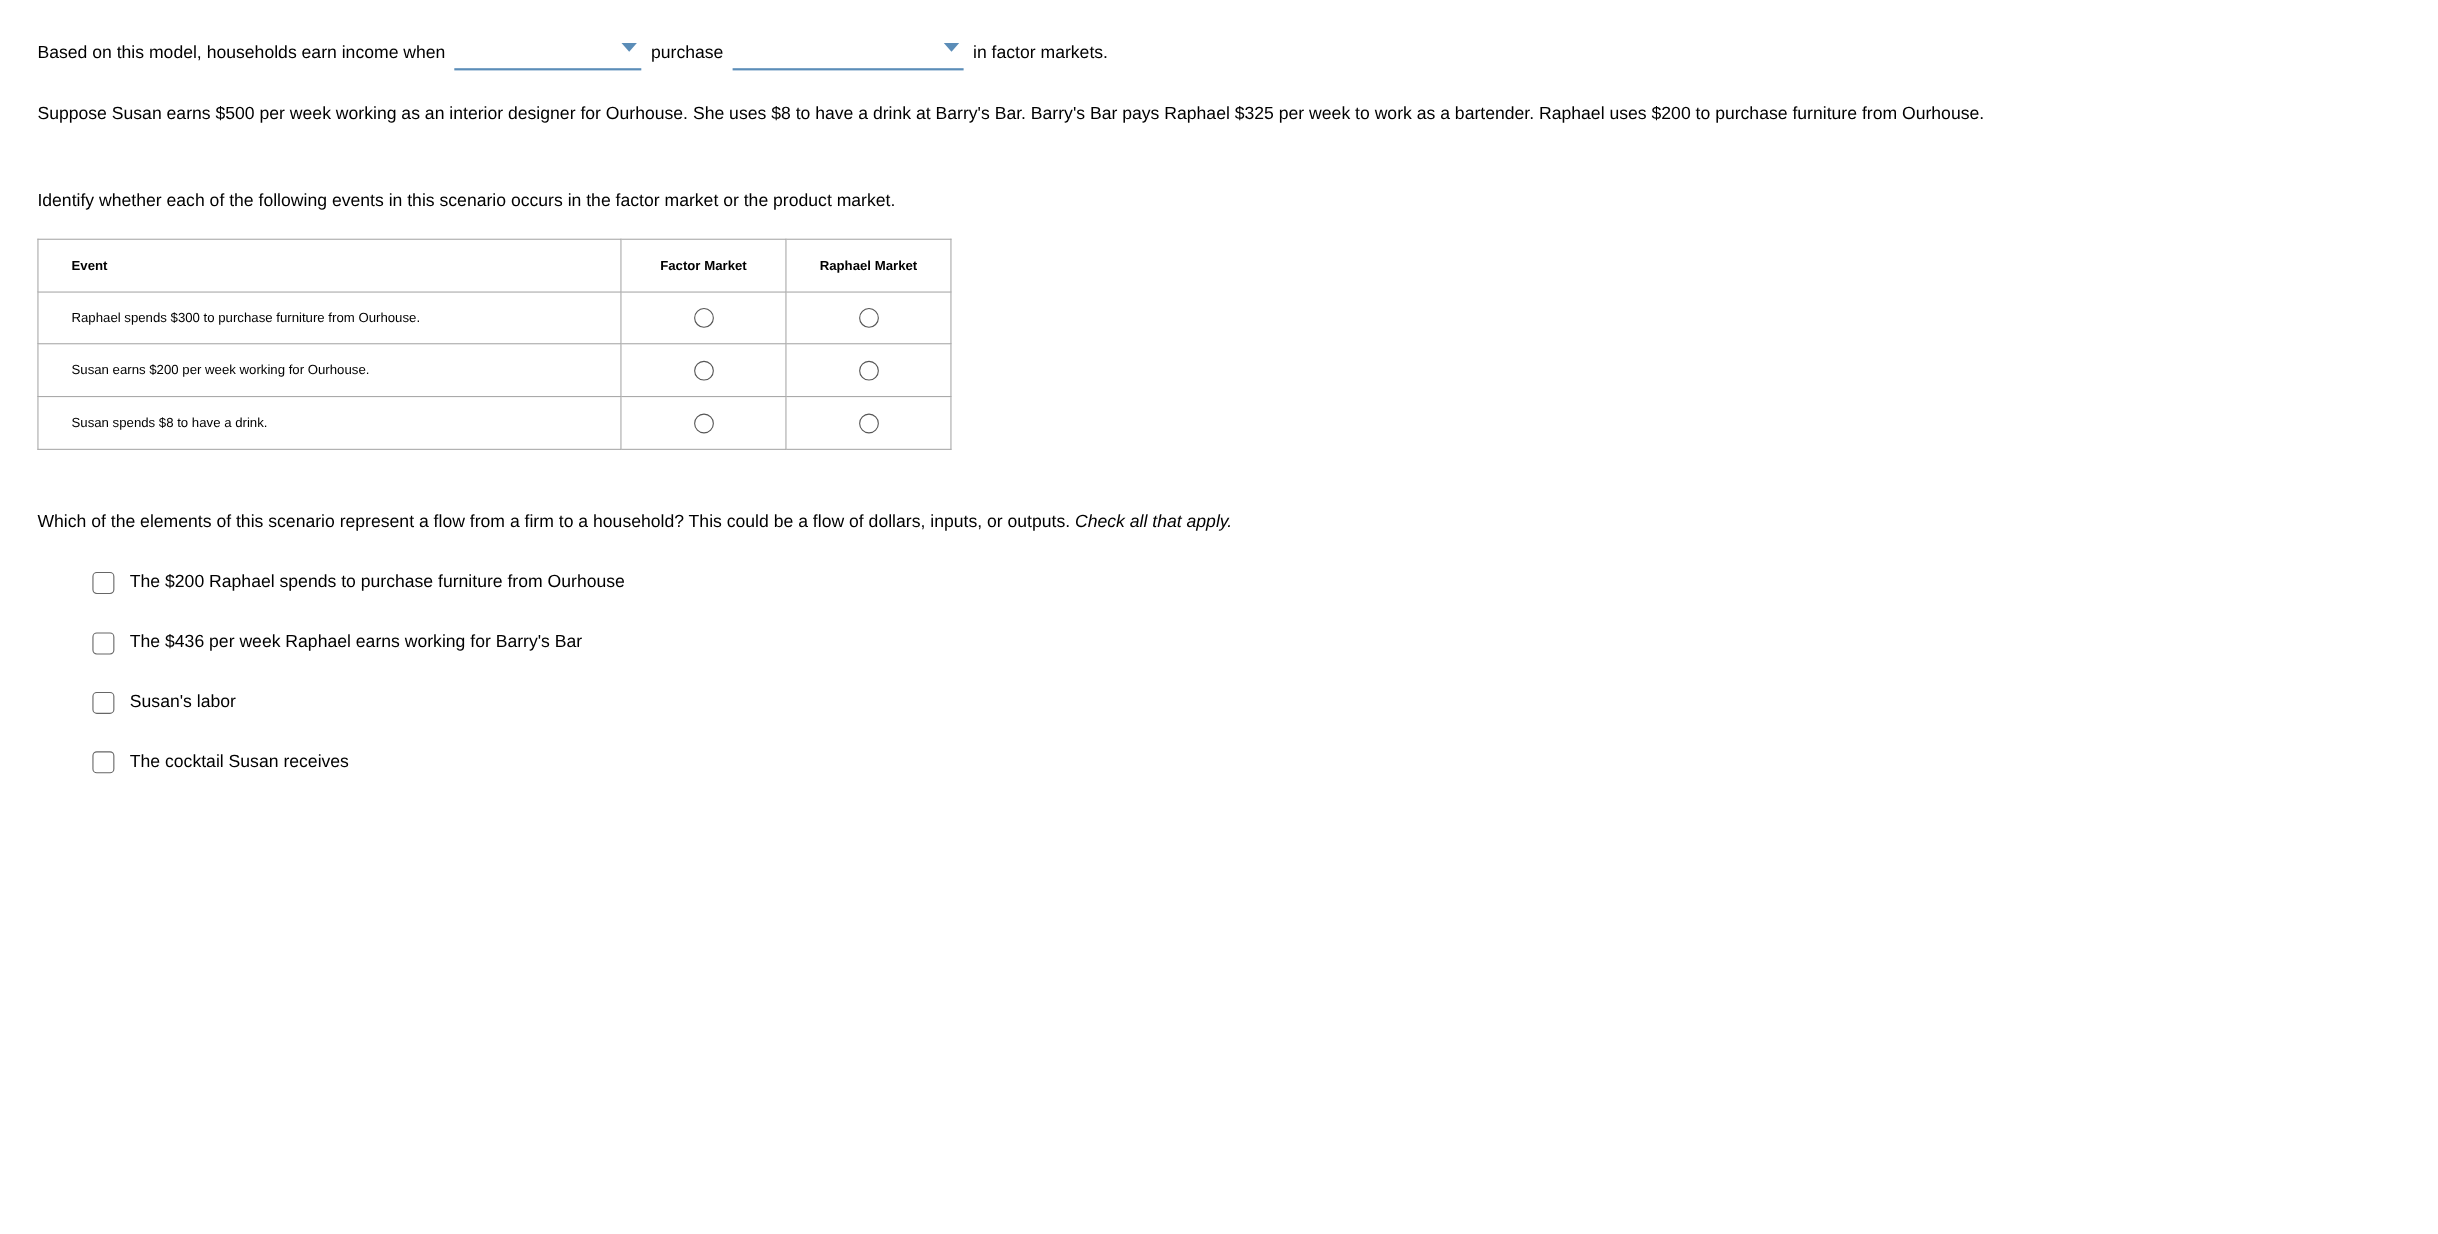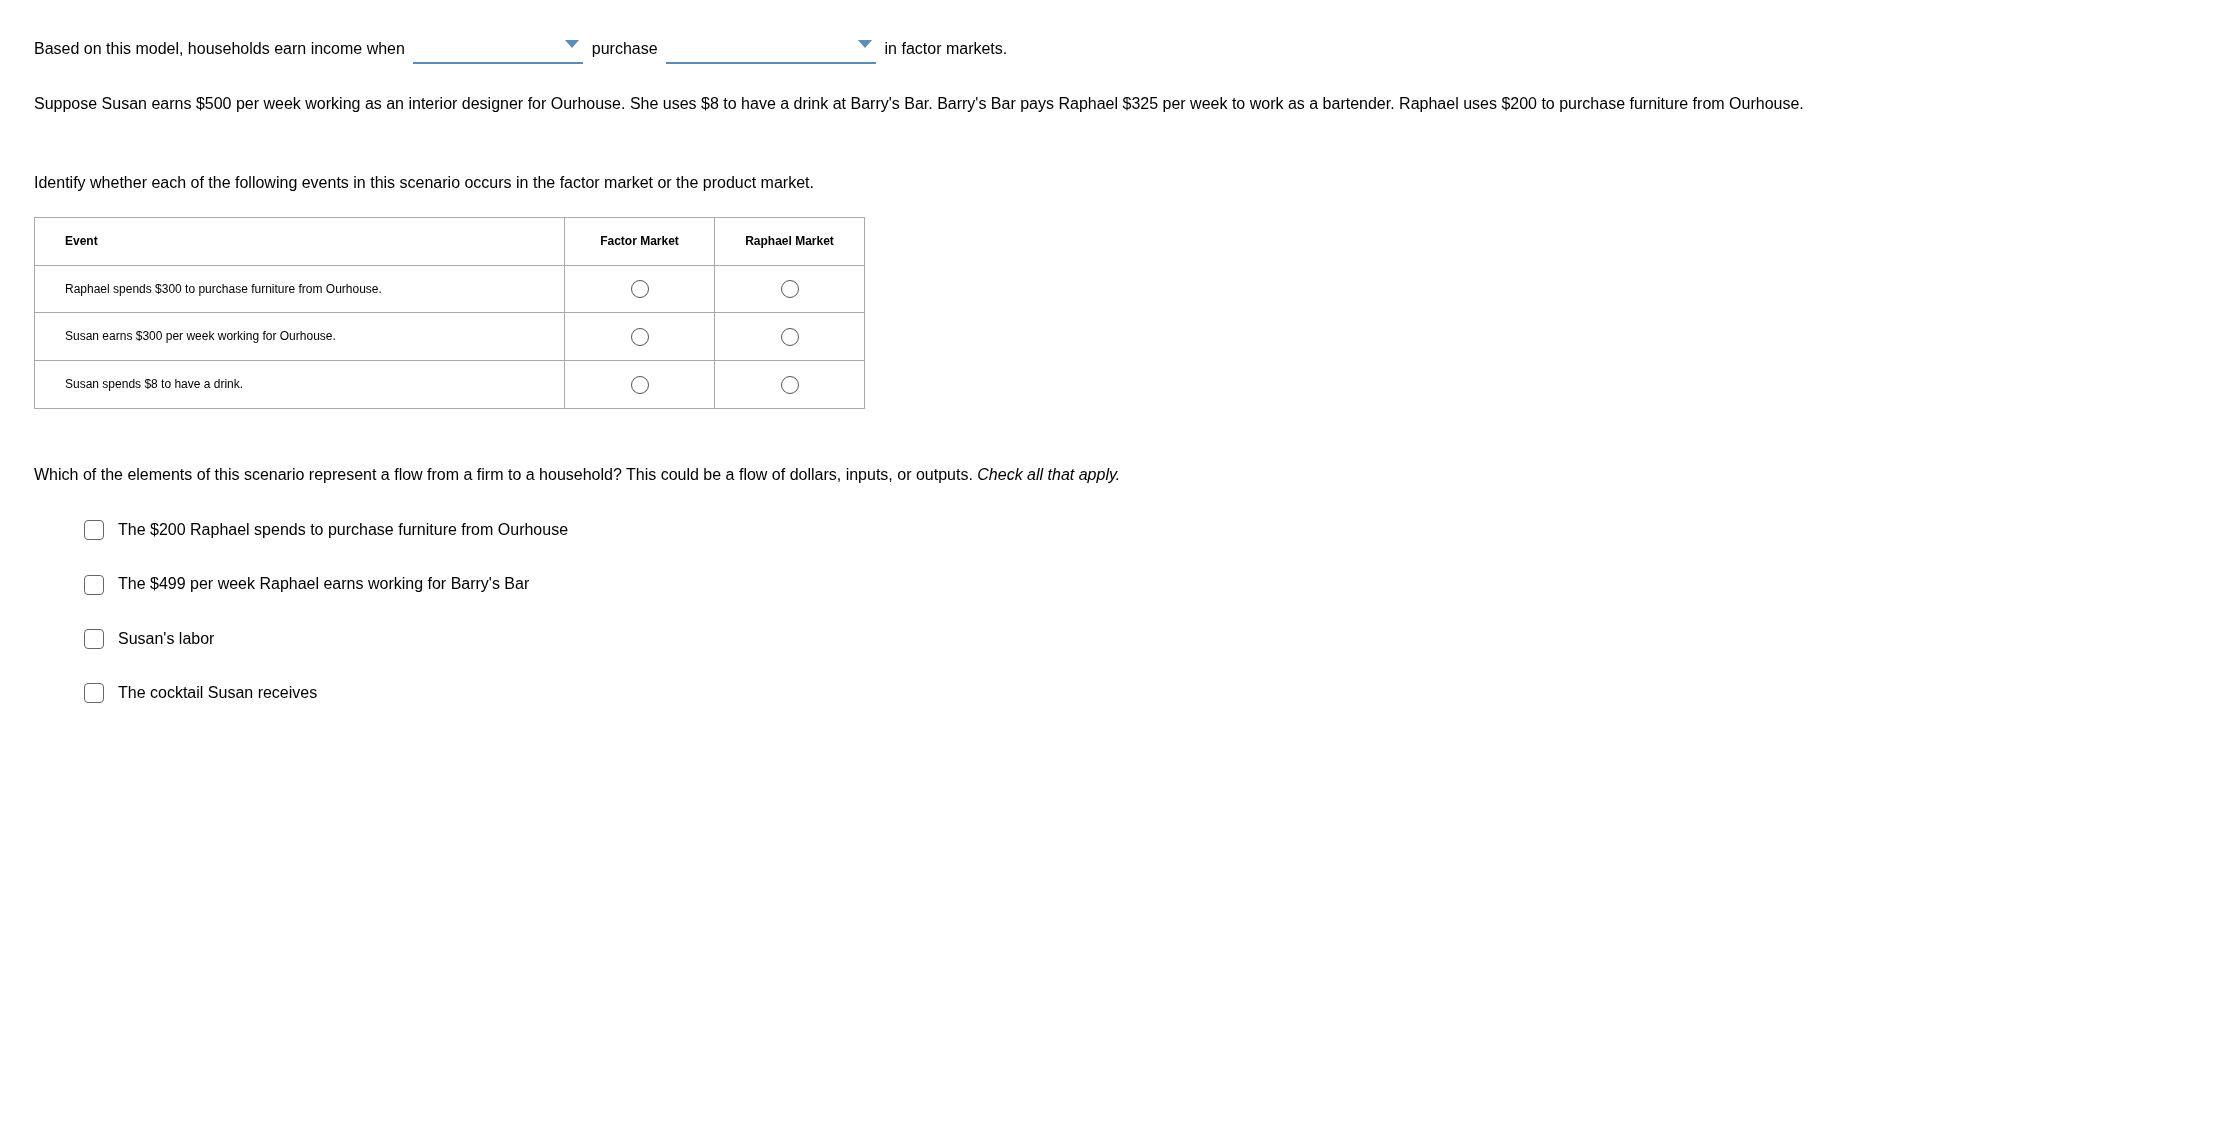--- a/index.html
+++ b/index.html
@@ -114,21 +114,21 @@
       <th class="col-pm">Raphael Market</th>
     </tr>
   </thead>
   <tbody>
     <tr>
       <td>Raphael spends $300 to purchase furniture from Ourhouse.</td>
       <td class="radio-cell"><span class="radio"></span></td>
       <td class="radio-cell"><span class="radio"></span></td>
     </tr>
     <tr>
-      <td>Susan earns $300 per week working for Ourhouse.</td>
+      <td>Susan earns $200 per week working for Ourhouse.</td>
       <td class="radio-cell"><span class="radio"></span></td>
       <td class="radio-cell"><span class="radio"></span></td>
     </tr>
     <tr>
       <td>Susan spends $8 to have a drink.</td>
       <td class="radio-cell"><span class="radio"></span></td>
       <td class="radio-cell"><span class="radio"></span></td>
     </tr>
   </tbody>
 </table>
@@ -137,21 +137,21 @@
   <span>Which of the elements of this scenario represent a flow from a firm to a household? This could be a flow of dollars, inputs, or outputs. </span><span class="em">Check all that apply.</span>
 </div>
 
 <div class="checklist">
   <div class="check-row">
     <span class="checkbox"></span>
     <span>The $200 Raphael spends to purchase furniture from Ourhouse</span>
   </div>
   <div class="check-row">
     <span class="checkbox"></span>
-    <span>The $499 per week Raphael earns working for Barry's Bar</span>
+    <span>The $436 per week Raphael earns working for Barry's Bar</span>
   </div>
   <div class="check-row">
     <span class="checkbox"></span>
     <span>Susan's labor</span>
   </div>
   <div class="check-row">
     <span class="checkbox"></span>
     <span>The cocktail Susan receives</span>
   </div>
 </div>

